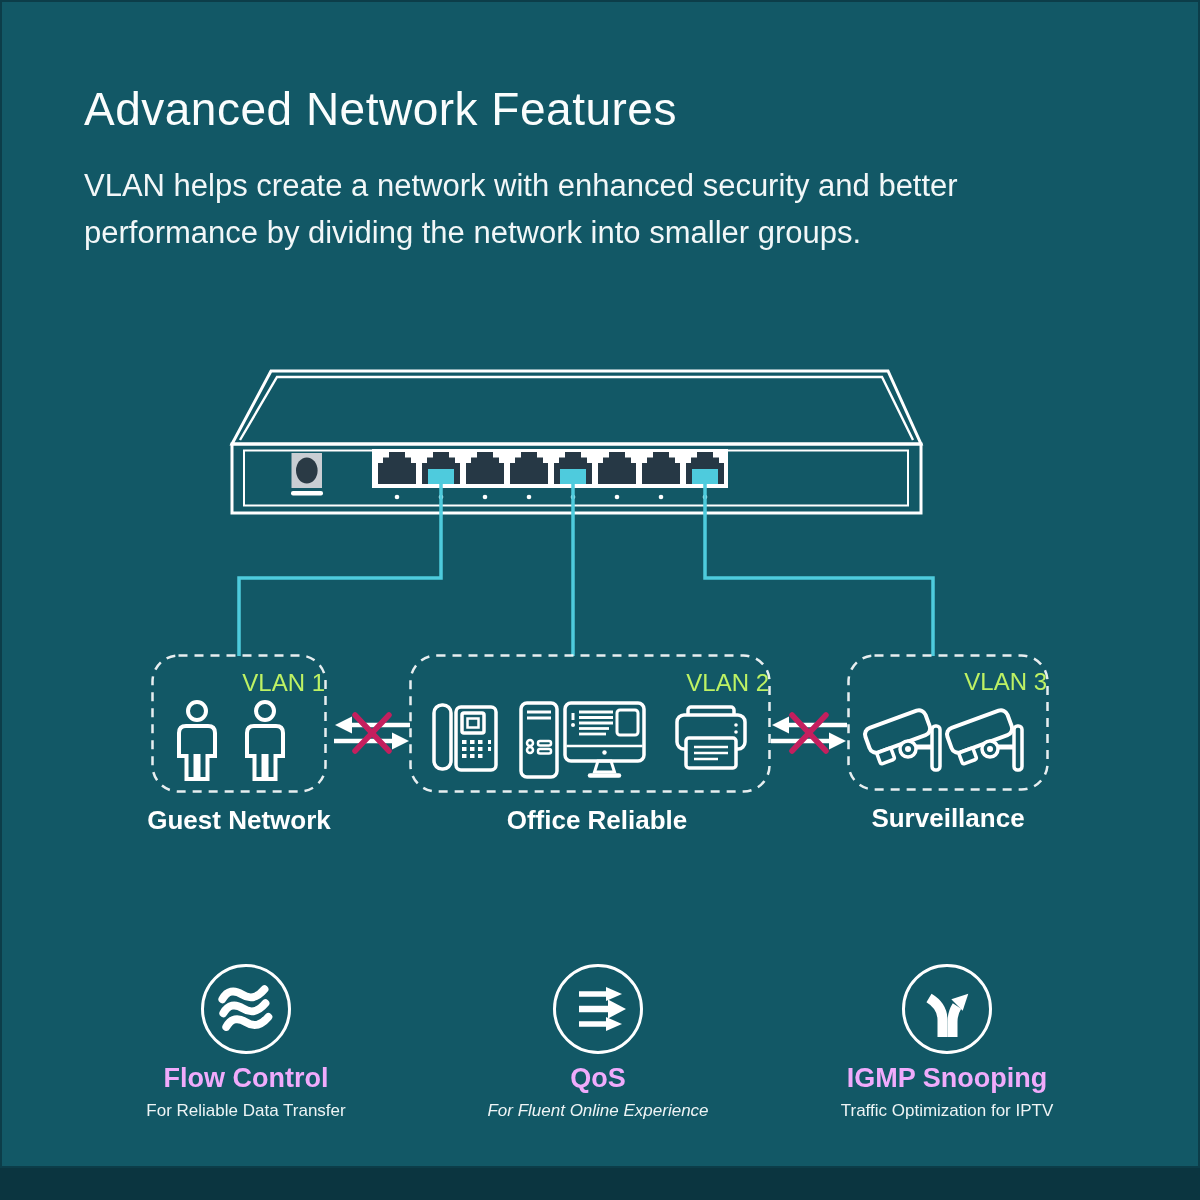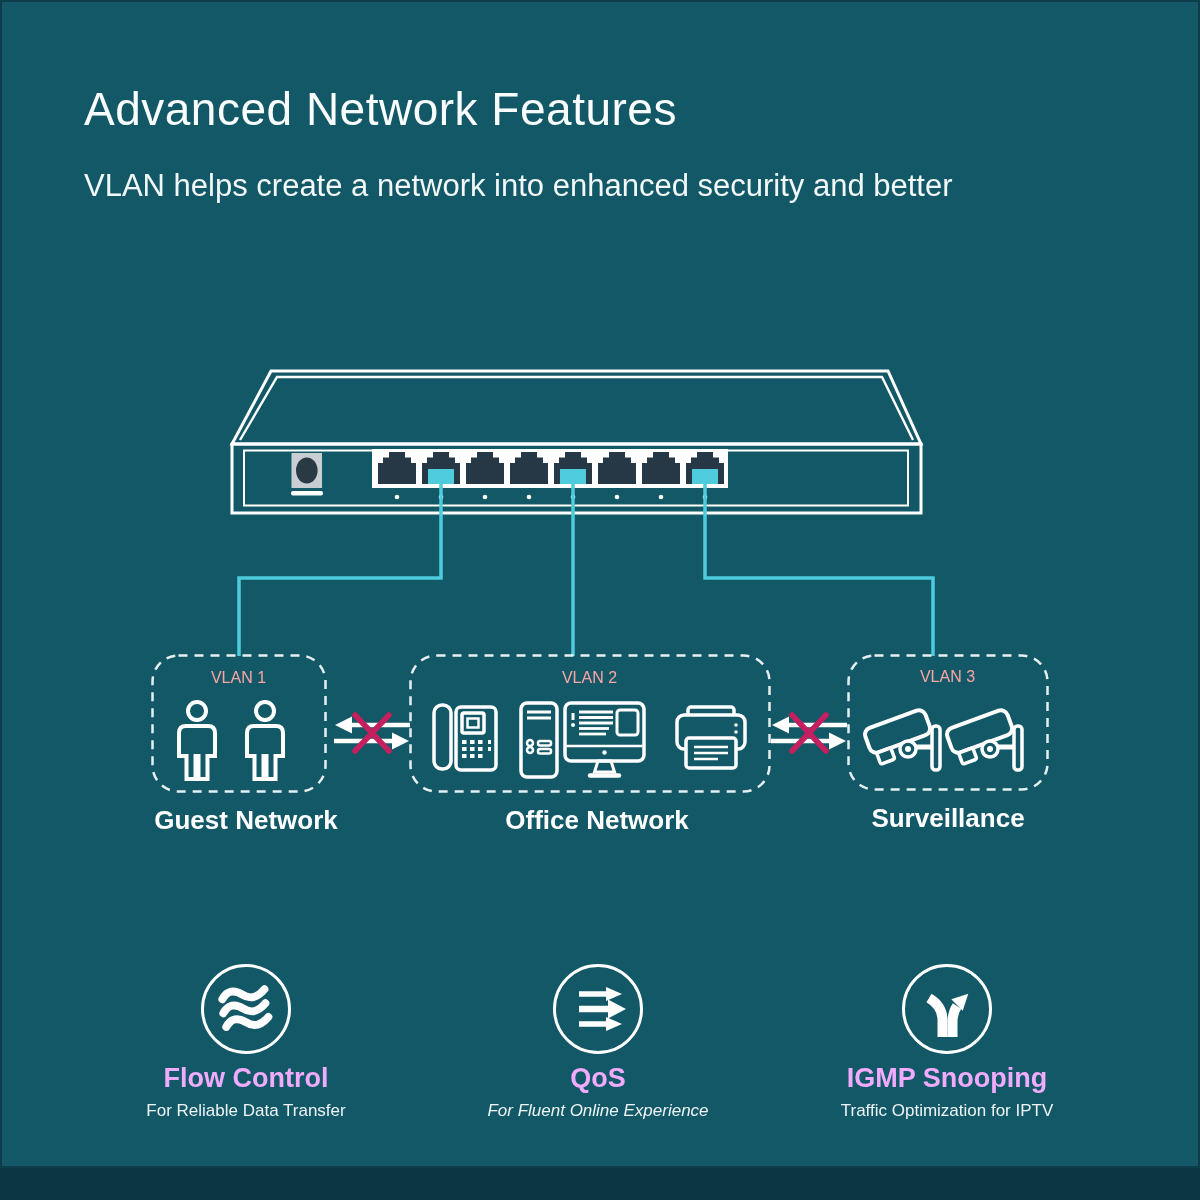--- a/index.html
+++ b/index.html
@@ -9,37 +9,38 @@
     font-family:"Liberation Sans", sans-serif;
     box-shadow:inset 0 0 0 2px rgba(8,40,50,.55);
   }
   .abs{position:absolute;}
   .title{
     left:84px;top:82px;font-size:46px;font-weight:400;color:#fafdfd;letter-spacing:.5px;
   }
   .subtitle{left:84px;top:162px;font-size:31px;font-weight:400;color:#f2f7f8;}
   .subtitle div{line-height:47px;}
   svg.diagram{position:absolute;left:0;top:0;}
-  .vlan-label{font-size:16px;color:#fca5a5;text-align:center;font-weight:400;}
+  .vlan-label{font-size:24px;color:#bef264;text-align:right;font-weight:400;}
   .vlan-caption{font-size:26px;color:#ffffff;text-align:center;font-weight:700;}
   .feature-circle{
     width:90px;height:90px;border:3px solid #ffffff;border-radius:50%;
     display:flex;align-items:center;justify-content:center;box-sizing:border-box;
   }
   .feature-title{font-size:27px;font-weight:700;color:#f0abfc;text-align:center;}
   .feature-sub{font-size:17px;font-weight:400;color:#eef4f5;text-align:center;}
 </style>
 </head>
 <body>
 
 <div class="canvas">
 
   <div class="abs title">Advanced Network Features</div>
   <div class="abs subtitle">
-    <div>VLAN helps create a network into enhanced security and better</div>
+    <div>VLAN helps create a network with enhanced security and better</div>
+    <div>performance by dividing the network into smaller groups.</div>
   </div>
 
   <svg class="diagram" width="1200" height="1200" viewBox="0 0 1200 1200">
     <defs>
       <path id="rj45" d="M0,32 V11 H5 V5.5 H11 V0 H27 V5.5 H33 V11 H38 V32 Z" fill="#263845"></path>
     </defs>
 
     <g>
       <g>
         <polygon points="271,371 888,371 921,444 232,444" fill="none" stroke="#ffffff" stroke-width="3"></polygon>
@@ -195,22 +196,22 @@
       </g>
       <circle cx="46" cy="47" r="8" stroke-width="3.5" fill="#125866"></circle>
       <circle cx="46" cy="47" r="3" fill="#ffffff" stroke="none"></circle>
     </g>
   </svg>
 
   <div class="abs vlan-label" style="left:152px;top:669px;width:173px;">VLAN 1</div>
   <div class="abs vlan-label" style="left:410px;top:669px;width:359px;">VLAN 2</div>
   <div class="abs vlan-label" style="left:848px;top:668px;width:199px;">VLAN 3</div>
 
-  <div class="abs vlan-caption" style="left:96px;top:805px;width:300px;">Guest Network</div>
-  <div class="abs vlan-caption" style="left:447px;top:805px;width:300px;">Office Network</div>
+  <div class="abs vlan-caption" style="left:89px;top:805px;width:300px;">Guest Network</div>
+  <div class="abs vlan-caption" style="left:447px;top:805px;width:300px;">Office Reliable</div>
   <div class="abs vlan-caption" style="left:798px;top:803px;width:300px;">Surveillance</div>
 
   <div class="abs feature-circle" style="left:201px;top:964px;">
     <svg width="64" height="64" viewBox="-32 -32 64 64" fill="none" stroke="#ffffff" stroke-width="8" stroke-linecap="round">
       <g transform="rotate(-8)">
         <path d="M-22,-13 C-16,-21 -9,-21 -2,-15 S12,-9 21,-17"></path>
         <path d="M-23,1 C-17,-7 -10,-7 -3,-1 S11,5 20,-3"></path>
         <path d="M-22,15 C-16,7 -9,7 -2,13 S12,19 21,11"></path>
       </g>
     </svg>

